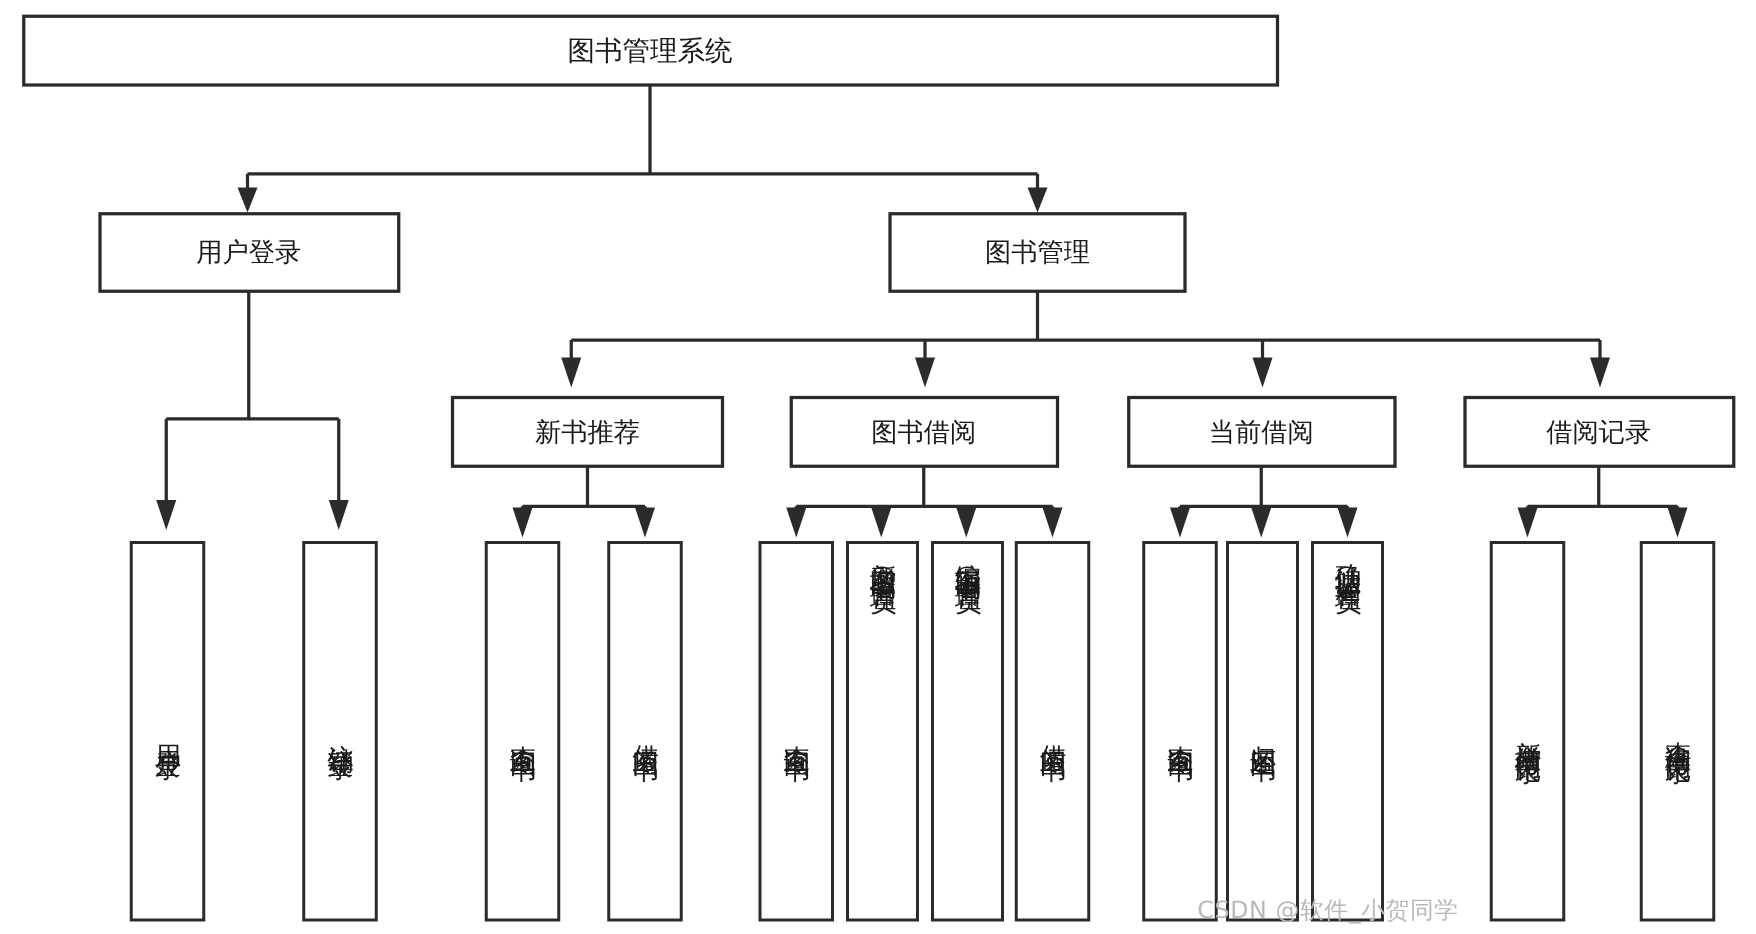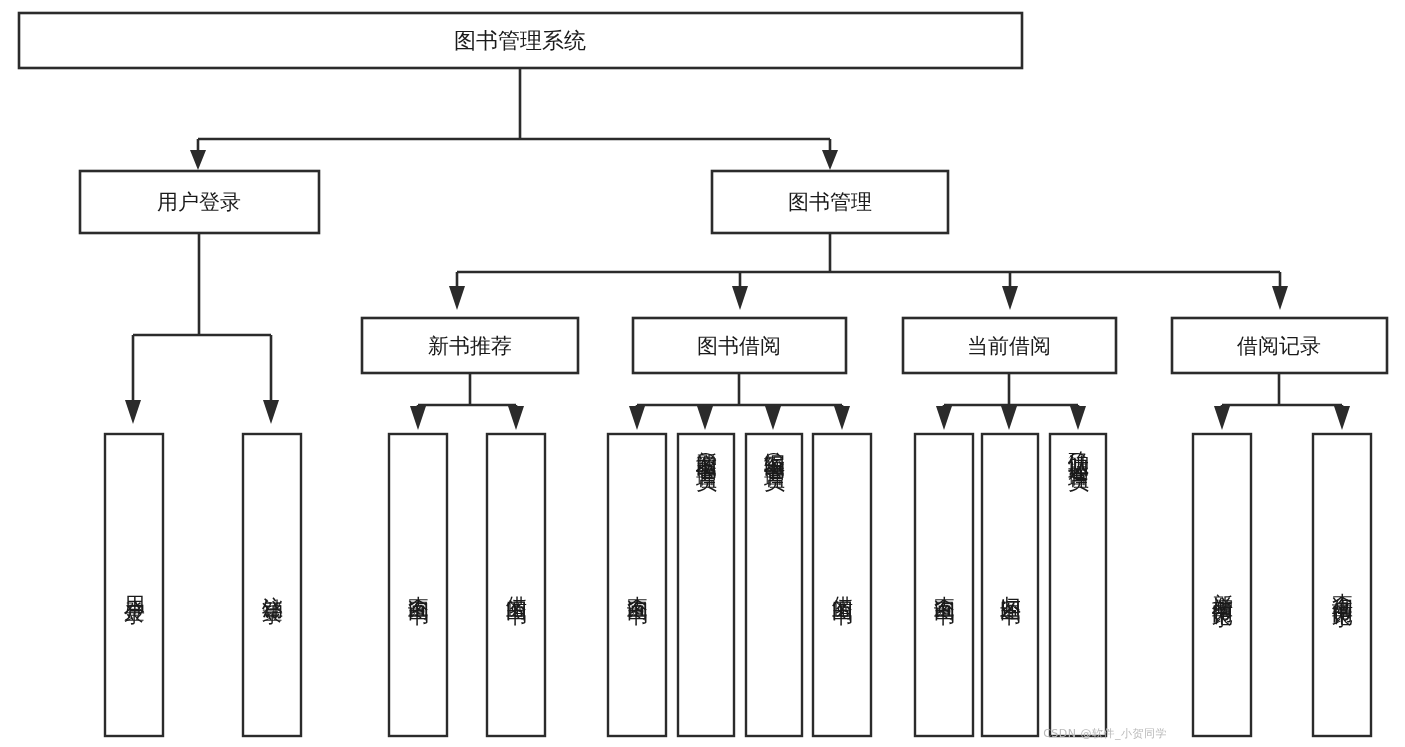--- a/index.html
+++ b/index.html
@@ -73,21 +73,21 @@
     letter-spacing: 3px;
     color: #1a1a1a;
     white-space: nowrap;
     text-align: center;
   }
   #watermark {
     position: absolute;
     right: 8px;
     bottom: 6px;
     font-family: "DejaVu Sans", "Liberation Sans", sans-serif;
-    font-size: 11px;
+    font-size: 19px;
     color: #b9b9b9;
     letter-spacing: 0.5px;
     white-space: nowrap;
   }
 </style>
 </head>
 <body>
 
 <div id="diagram-root">
 

